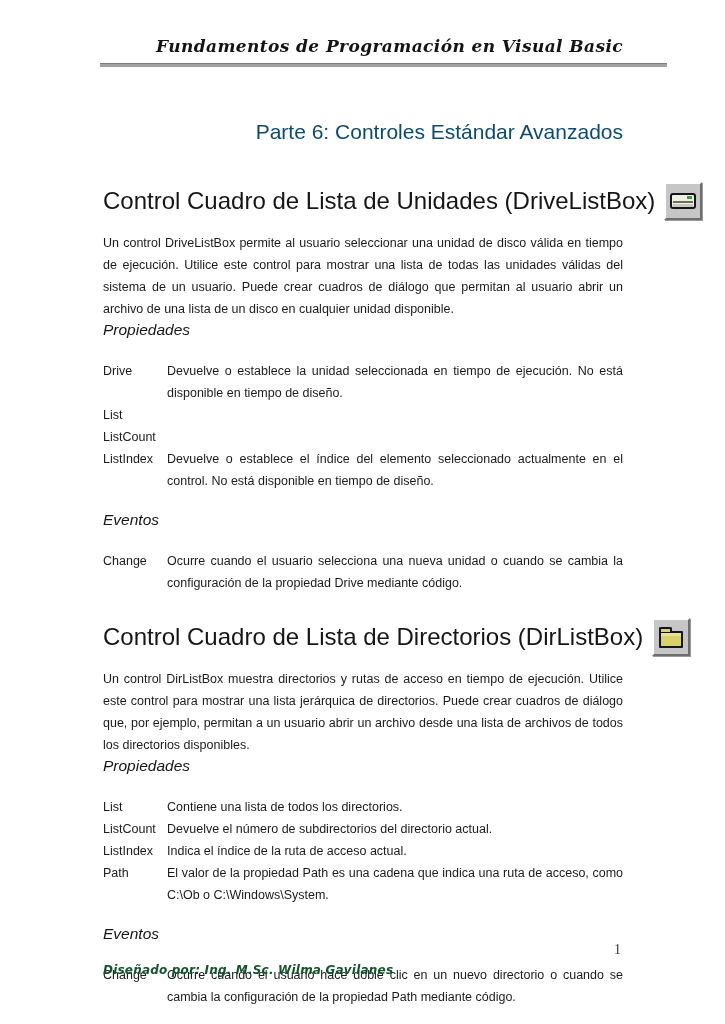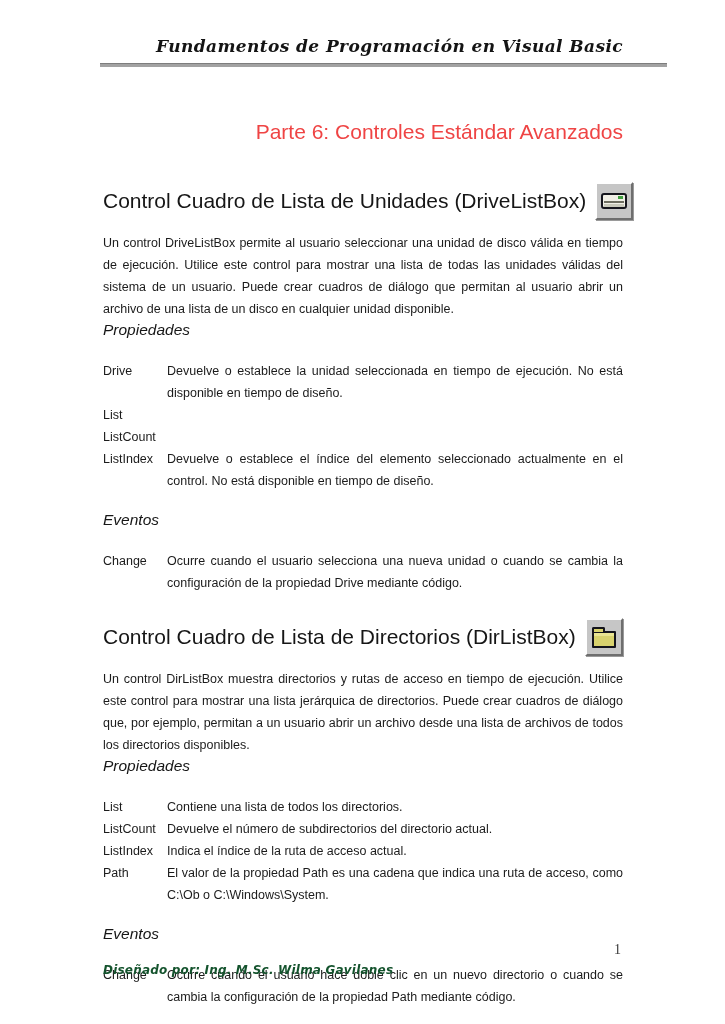--- a/index.html
+++ b/index.html
@@ -32,32 +32,32 @@
     background:#a2a2a2;
     border-top:1px solid #7d7d7d;
   }
 
   
   .doc-title{
     margin-top:60px;
     text-align:right;
     font-size:21px;
     line-height:27px;
-    color:#ef4444;
+    color:#0c4a6e;
   }
 
   
   .section-heading-row{
     display:flex;align-items:center;
     margin-top:37px;
     height:38px;
   }
   .section-heading-row.second{margin-top:24px;}
   .section-heading{
-    font-size:21px;
+    font-size:24px;
     line-height:24px;
     color:#161616;
     white-space:nowrap;
   }
   .vb-btn{
     width:34px;height:34px;
     margin-left:9px;
     background:#c6c6c6;
     border:2px solid;
     border-color:#ffffff #6e6e6e #6e6e6e #ffffff;

